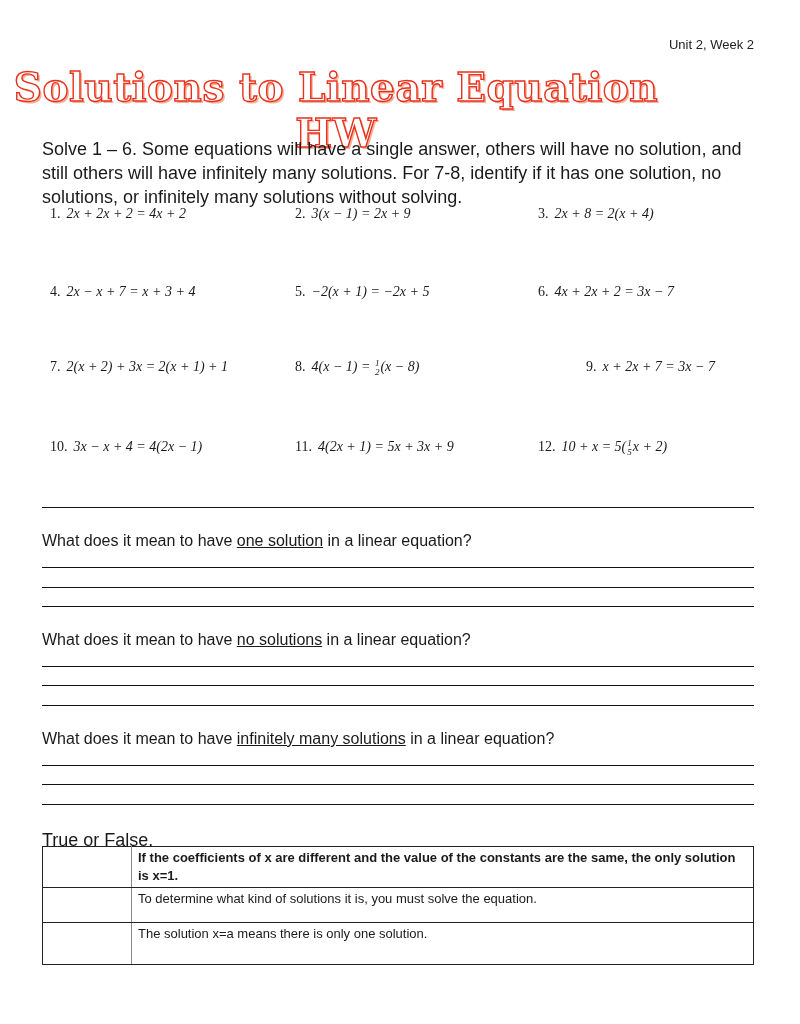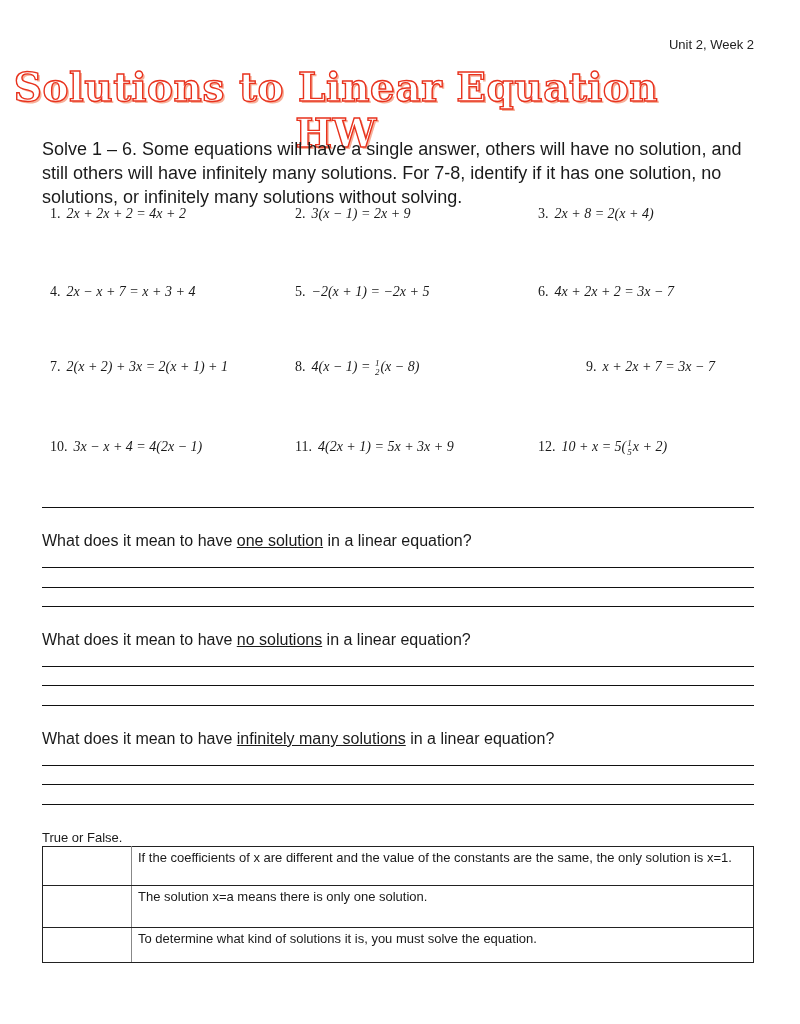--- a/index.html
+++ b/index.html
@@ -14,21 +14,21 @@
              text-shadow: 2px 2px 0 #f7b09a; }
     .instructions { left: 42px; top: 137px; width: 716px; font-size: 18px; line-height: 24px; color: #1a1a1a; }
     .problem { font-family: "Liberation Serif", "DejaVu Serif", serif; font-size: 14px; color: #1a1a1a; white-space: nowrap; }
     .problem .num { margin-right: 6px; }
     .problem i { font-style: italic; }
     .frac { display: inline-block; vertical-align: middle; text-align: center; font-size: 9px; line-height: 9px; margin: 0 1px; }
     .frac span { display: block; }
     .rule { left: 42px; width: 712px; height: 0; border-top: 1.5px solid #111; }
     .question { left: 42px; font-size: 16px; color: #1a1a1a; }
     .question u { }
-    .tf-label { left: 42px; top: 830px; font-size: 13px; color: #1a1a1a; }
+    .tf-label { left: 42px; top: 830px; font-size: 18px; color: #1a1a1a; }
     table.tf { position: absolute; left: 42px; top: 846px; width: 712px; border-collapse: collapse; font-size: 13px; color: #1a1a1a; }
     table.tf td { border: 1px solid #222; vertical-align: top; padding: 2px 6px; line-height: 18px; }
     table.tf td.ans { width: 76px; }
     table.tf td.ans { border-right: 1.5px solid #888; }
   </style>
 </head>
 <body>
 
 <div class="abs unit-label">Unit 2, Week 2</div>
 <div class="abs title">Solutions to Linear Equation HW</div>
@@ -94,26 +94,26 @@
 <div class="abs question" style="top:730px;text-align:right;">
   <span>What does it mean to have </span><u>infinitely many solutions</u><span> in a linear equation?</span>
 </div>
 <div class="abs rule" style="top:765px;"></div>
 <div class="abs rule" style="top:784px;"></div>
 <div class="abs rule" style="top:804px;"></div>
 
 <div class="abs tf-label">True or False.</div>
 <table class="tf">
   <tbody>
-      <tr style="height:39px;">
+      <tr style="height:39px;font-weight:bold;">
     <td class="ans"></td>
     <td>If the coefficients of x are different and the value of the constants are the same, the only solution is x=1.</td>
+  </tr>
+  <tr style="height:35px;">
+    <td class="ans"></td>
+    <td>To determine what kind of solutions it is, you must solve the equation.</td>
   </tr>
   <tr style="height:42px;">
     <td class="ans"></td>
     <td>The solution x=a means there is only one solution.</td>
   </tr>
-  <tr style="height:35px;">
-    <td class="ans"></td>
-    <td>To determine what kind of solutions it is, you must solve the equation.</td>
-  </tr>
 </tbody>
   </table>
 
 </body></html>

